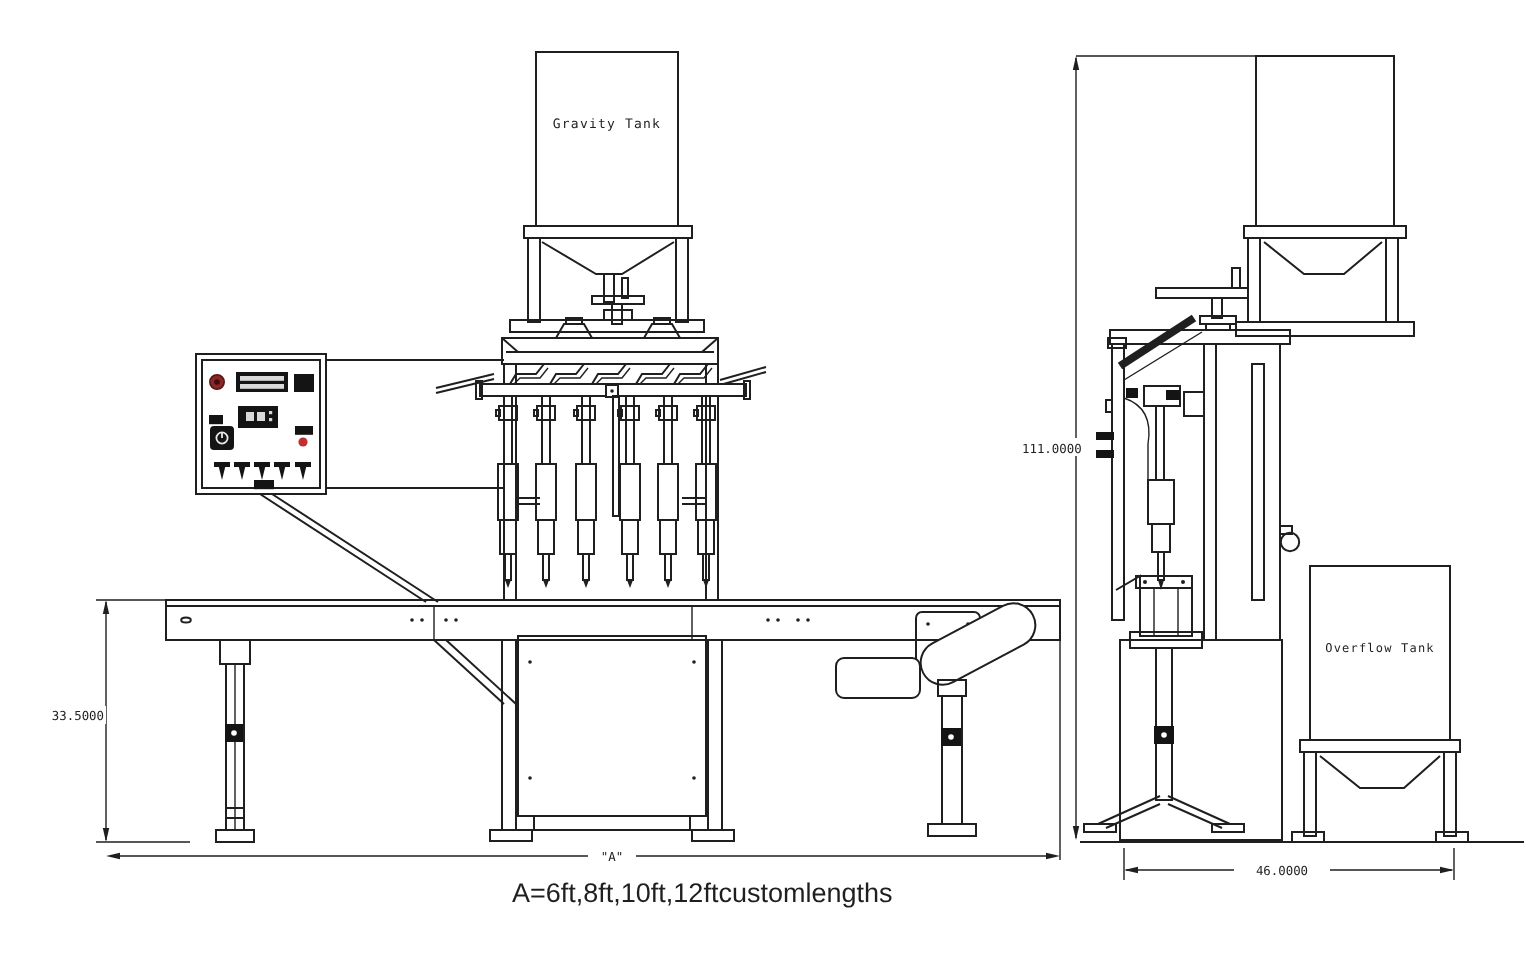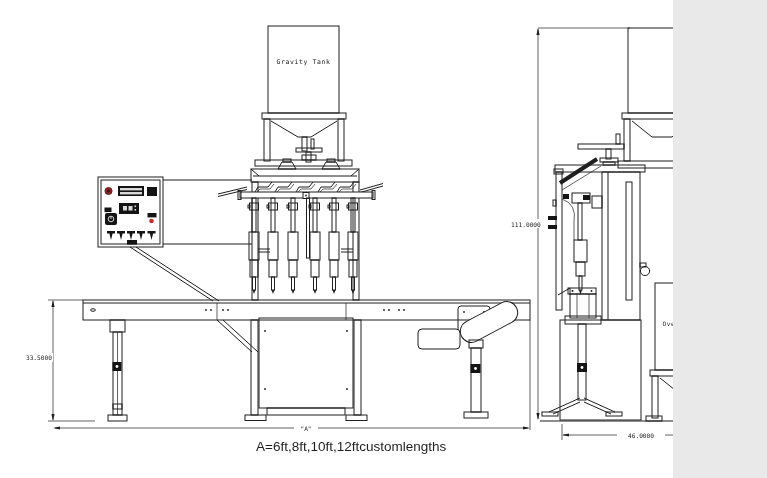--- a/index.html
+++ b/index.html
@@ -1,19 +1,19 @@
 <!DOCTYPE html>
 <html style="--line: #1f1f1f; --badge: #141414; --logo: #8a2626; --led: #c03030; --bg: #ffffff;"><head>
 <meta charset="utf-8">
 <style>
   :root{
     --line:#1f1f1f; --badge:#141414; --logo:#8a2626; --led:#c03030; --bg:#ffffff;
   }
   html,body{margin:0;padding:0;background:#e9e9e9;font-family:"Liberation Sans",sans-serif;}
-  .canvas{position:relative;width:673px;height:478px;background:var(--bg);overflow:hidden;}
+  .canvas{position:relative;width:767px;height:478px;background:var(--bg);overflow:hidden;}
   svg{display:block}
   .ln{stroke:var(--line);fill:none;stroke-width:1;}
   .lnth{stroke:var(--line);fill:none;stroke-width:.7;}
   .wl{stroke:var(--line);fill:#fff;stroke-width:1;}
   .fl{fill:var(--line);stroke:none;}
   .badge{fill:var(--badge);stroke:none;}
   .wbar{fill:#d9d9d9;stroke:none;}
   .ledr{fill:var(--led);stroke:none;}
   .logo{fill:var(--logo);stroke:#5a1414;stroke-width:.8;}
   .mask{fill:#fff;stroke:none;}

